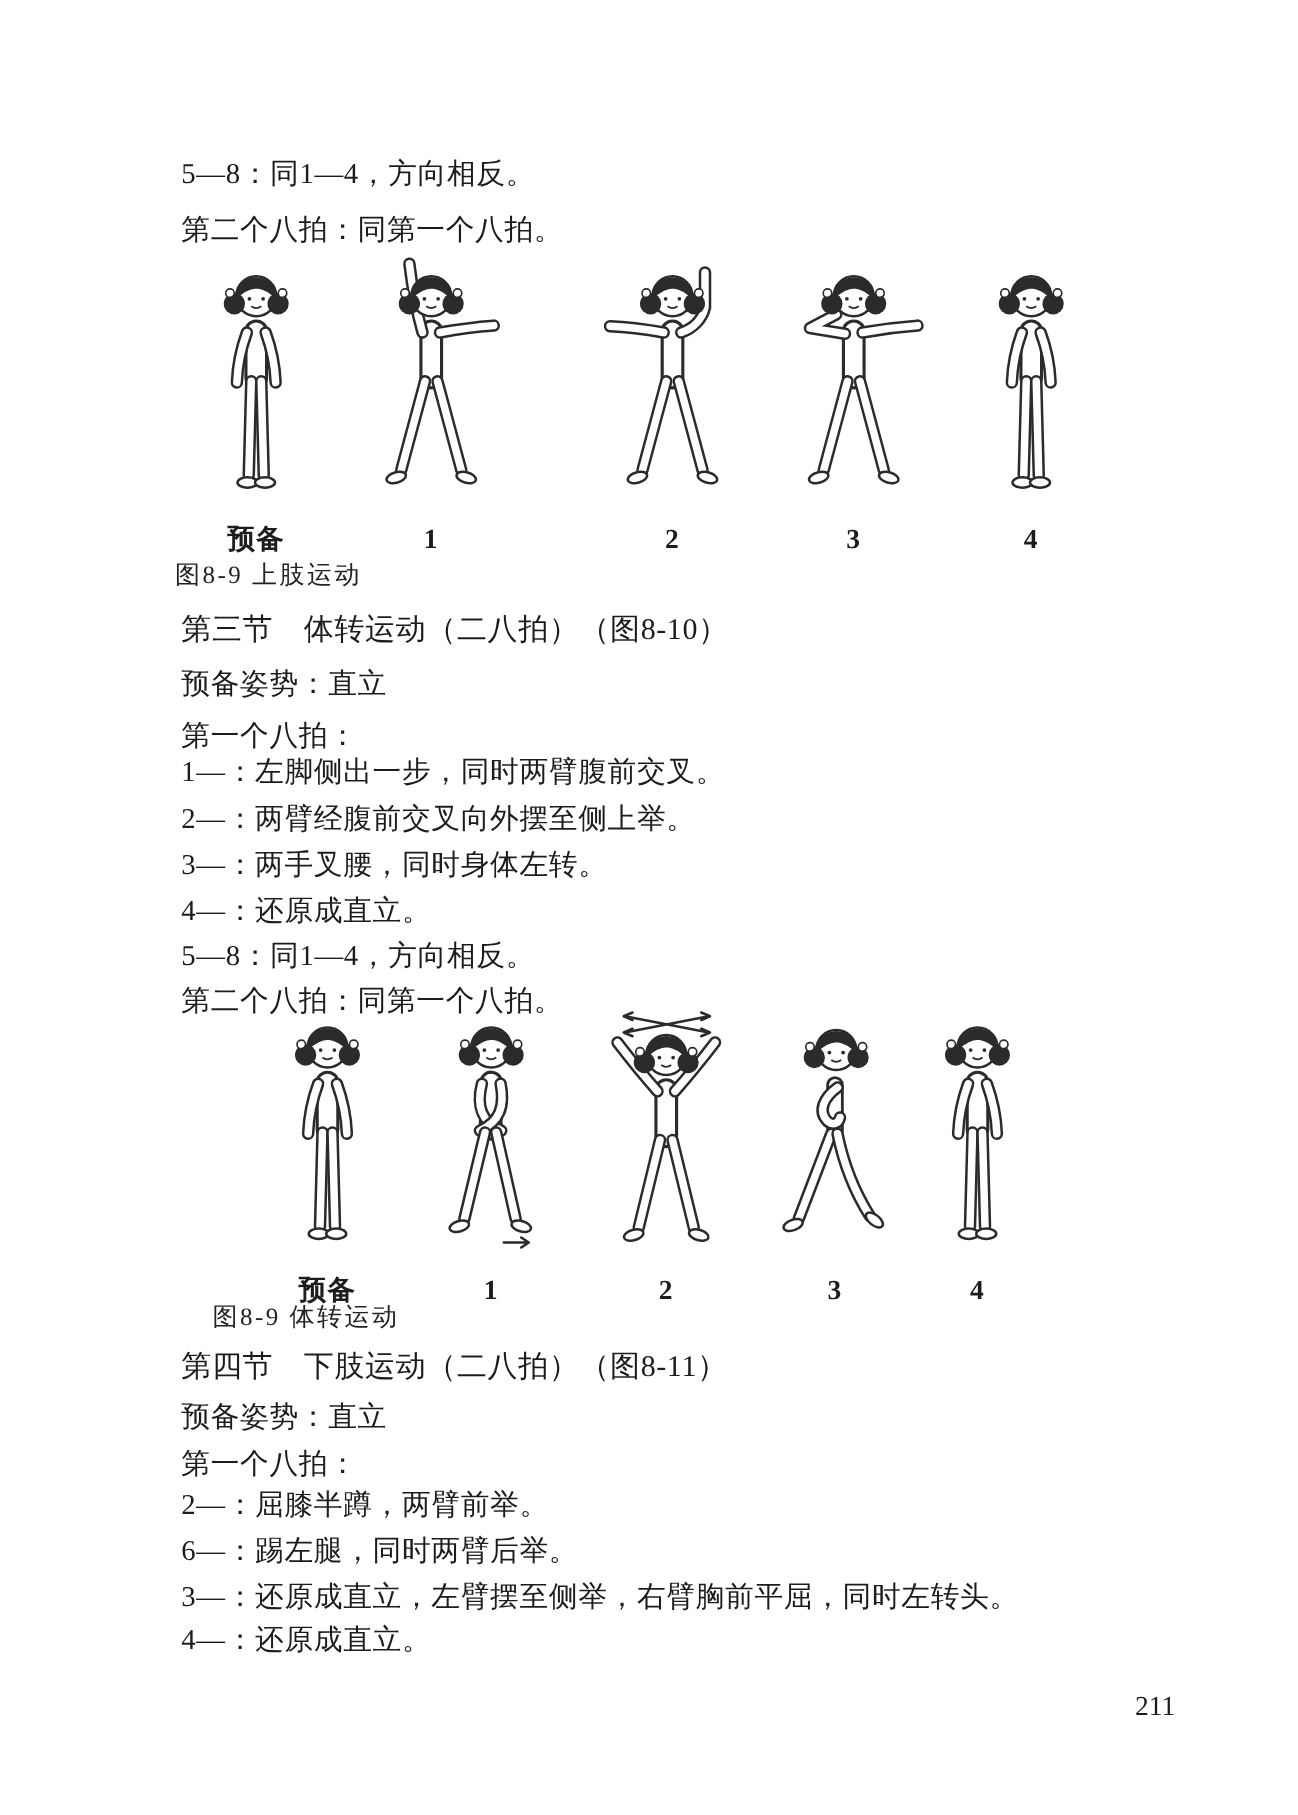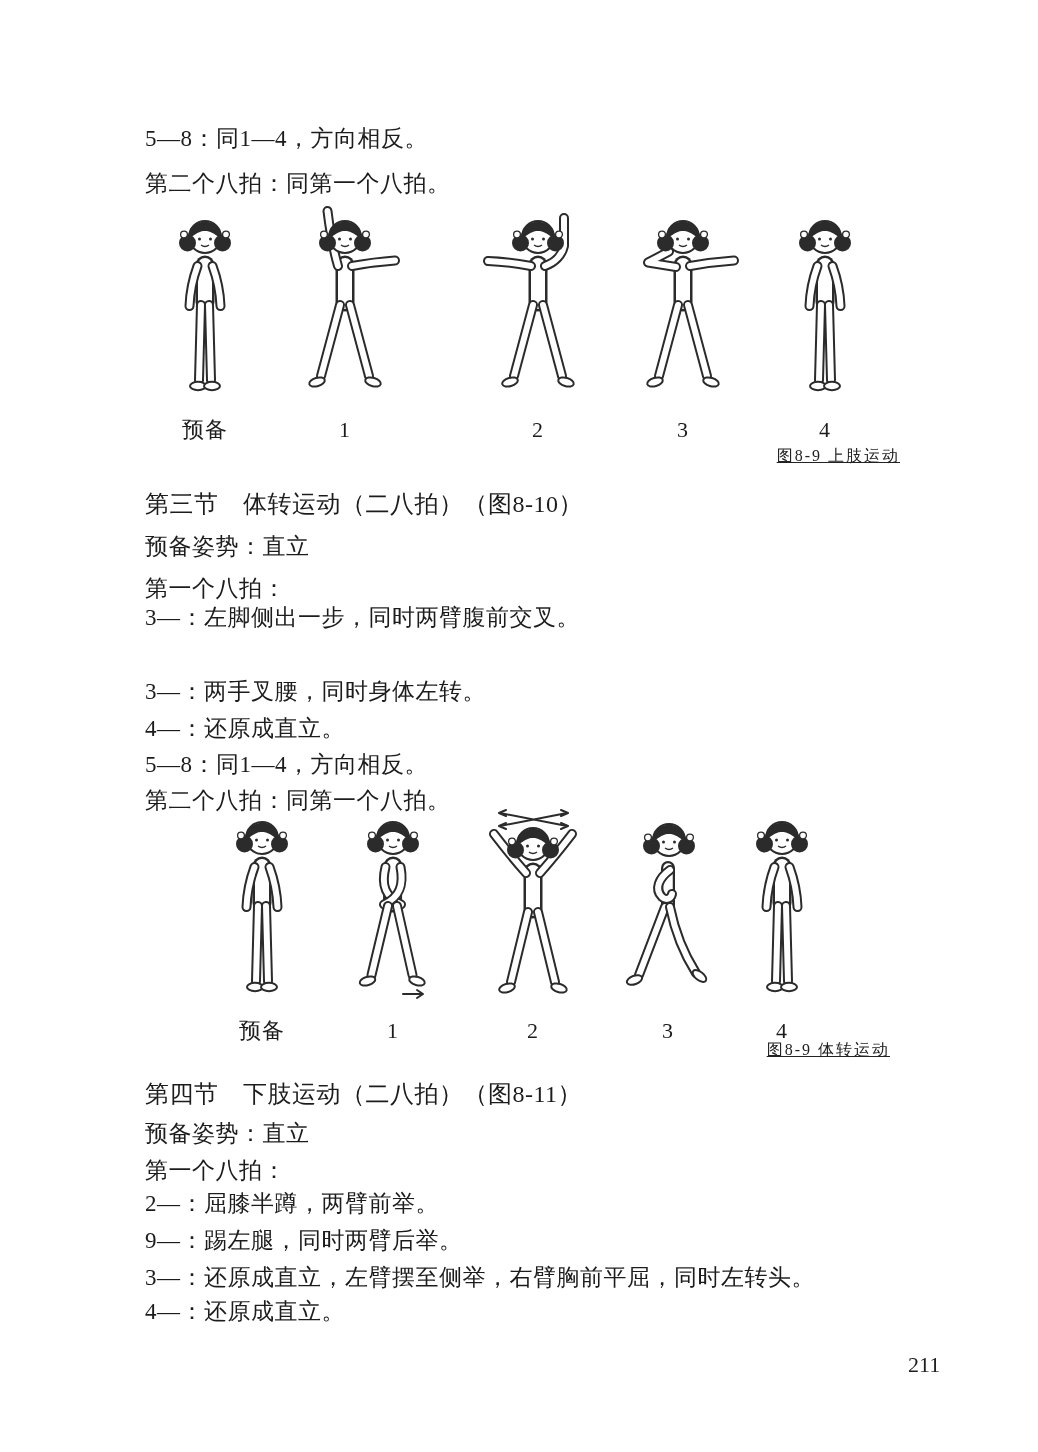--- a/index.html
+++ b/index.html
@@ -7,28 +7,28 @@
     position:relative;width:1038px;height:1452px;margin:0 auto;
     background:#ffffff;overflow:hidden;
     font-family:"Liberation Serif","DejaVu Serif",serif;
     color:#1c1c1c;
   }
   .line{
     position:absolute;left:145px;font-size:23px;line-height:30px;
     white-space:nowrap;letter-spacing:0.5px;
   }
   .heading{font-size:24px;}
-  .figure{position:absolute;left:0;width:982px;}
+  .figure{position:absolute;left:0;width:982px;font-weight:bold;}
   .cell{position:absolute;width:170px;text-align:center;}
   .flabel{
     margin-top:2px;font-size:22px;line-height:26px;letter-spacing:1px;color:#1c1c1c;
   }
   .caption{
-    position:absolute;text-align:right;font-size:16px;letter-spacing:2px;
-    color:#222;white-space:nowrap;text-decoration:underline;
+    position:absolute;text-align:left;font-size:20px;letter-spacing:2px;
+    color:#222;white-space:nowrap;
   }
   .pagenum{
     position:absolute;left:908px;top:1352px;font-size:22px;
     font-family:Liberation Serif, serif;color:#1d1d1d;
   }
   
   .ob{stroke:#2b2b2b;stroke-width:10;fill:none;stroke-linecap:round;stroke-linejoin:round}
   .ow{stroke:#fff;stroke-width:6;fill:none;stroke-linecap:round;stroke-linejoin:round}
   .tb{stroke:#2b2b2b;stroke-width:19;fill:none;stroke-linecap:round}
   .tw{stroke:#fff;stroke-width:14;fill:none;stroke-linecap:round}
@@ -204,21 +204,22 @@
           <use href="#g-stand"></use>
         </svg>
       <div class="flabel">4</div>
     </div>
   </div>
   <div class="caption" style="left:140px;width:760px;top:446px">图8-9 上肢运动</div>
 
   <div class="line heading" style="top:489px">第三节　体转运动（二八拍）（图8-10）</div>
   <div class="line" style="top:532px">预备姿势：直立</div>
   <div class="line" style="top:574px">第一个八拍：</div>
-  <div class="line" style="top:603px">3—：左脚侧出一步，同时两臂腹前交叉。</div>
+  <div class="line" style="top:603px">1—：左脚侧出一步，同时两臂腹前交叉。</div>
+  <div class="line" style="top:640px">2—：两臂经腹前交叉向外摆至侧上举。</div>
   <div class="line" style="top:677px">3—：两手叉腰，同时身体左转。</div>
   <div class="line" style="top:714px">4—：还原成直立。</div>
   <div class="line" style="top:750px">5—8：同1—4，方向相反。</div>
   <div class="line" style="top:786px">第二个八拍：同第一个八拍。</div>
 
   <div class="figure" style="top:806px;height:240px">
     <div class="cell" style="left:177px;top:0">
       <svg width="170" height="206" viewBox="0 0 170 206">
           <use href="#g-stand"></use>
         </svg>
@@ -248,18 +249,18 @@
         </svg>
       <div class="flabel">4</div>
     </div>
   </div>
   <div class="caption" style="left:170px;width:720px;top:1040px">图8-9 体转运动</div>
 
   <div class="line heading" style="top:1079px">第四节　下肢运动（二八拍）（图8-11）</div>
   <div class="line" style="top:1119px">预备姿势：直立</div>
   <div class="line" style="top:1156px">第一个八拍：</div>
   <div class="line" style="top:1189px">2—：屈膝半蹲，两臂前举。</div>
-  <div class="line" style="top:1226px">9—：踢左腿，同时两臂后举。</div>
+  <div class="line" style="top:1226px">6—：踢左腿，同时两臂后举。</div>
   <div class="line" style="top:1263px">3—：还原成直立，左臂摆至侧举，右臂胸前平屈，同时左转头。</div>
   <div class="line" style="top:1297px">4—：还原成直立。</div>
 
   <div class="pagenum">211</div>
 </div>
 
 </body></html>

